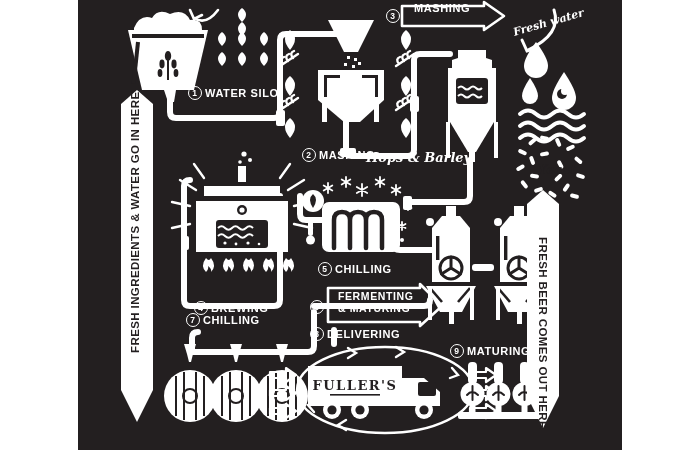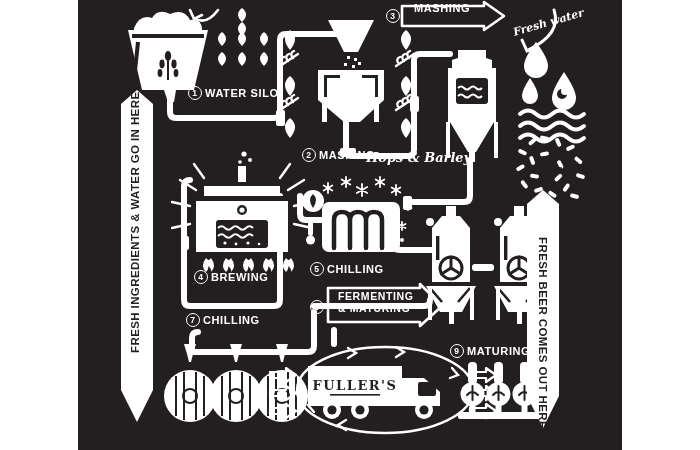--- a/index.html
+++ b/index.html
@@ -263,21 +263,21 @@
 
       <g fill="#fff">
         <path d="M36 110 q-6 8 0 14 q3-3 2-6 q4 3 3 6 q6-6 0-14 q-2 4-5 0 Z"></path>
         <path d="M56 110 q-6 8 0 14 q3-3 2-6 q4 3 3 6 q6-6 0-14 q-2 4-5 0 Z"></path>
         <path d="M76 110 q-6 8 0 14 q3-3 2-6 q4 3 3 6 q6-6 0-14 q-2 4-5 0 Z"></path>
         <path d="M96 110 q-6 8 0 14 q3-3 2-6 q4 3 3 6 q6-6 0-14 q-2 4-5 0 Z"></path>
         <path d="M116 110 q-6 8 0 14 q3-3 2-6 q4 3 3 6 q6-6 0-14 q-2 4-5 0 Z"></path>
       </g>
     </svg>
 
-    <div class="lbl step-lbl" style="left:116px;top:270px">
+    <div class="lbl step-lbl" style="left:116px;top:301px">
       <span class="num">4</span><span>BREWING</span>
     </div>
 
     <svg style="position:absolute;left:222px;top:188px" width="26" height="26">
       <circle cx="13" cy="13" r="11" fill="#fff"></circle>
       <path d="M13 6 Q19 11 13 20 Q7 11 13 6 Z" fill="#231f20"></path>
     </svg>
 
     <svg style="position:absolute;left:226px;top:178px" width="120" height="106">
 
@@ -317,21 +317,21 @@
       <g fill="#fff">
           <rect x="4" y="40" width="5" height="18" rx="2.5"></rect>
           <circle cx="6.5" cy="62" r="4.5"></circle>
         </g>
       <g fill="#fff">
           <circle cx="84" cy="66" r="2.4"></circle>
           <circle cx="98" cy="62" r="2"></circle>
         </g>
     </svg>
 
-    <div class="lbl step-lbl" style="left:232px;top:262px">
+    <div class="lbl step-lbl" style="left:240px;top:262px">
       <span class="num">5</span><span>CHILLING</span>
     </div>
 
     <svg style="position:absolute;left:248px;top:284px" width="118" height="44">
       <path d="M2 4 L94 4 L94 0 L116 22 L94 42 L94 38 L2 38 Z" fill="none" stroke="#fff" stroke-width="2.6" stroke-linejoin="round"></path>
     </svg>
     <div class="lbl step-lbl" style="left:232px;top:300px">
       <span class="num">6</span>
     </div>
     <div class="lbl step-lbl" style="left:260px;top:291px;font-size:10.5px;line-height:11.5px;">
@@ -401,20 +401,23 @@
         </g>
         <circle cx="72" cy="52" r="7" fill="none" stroke="#231f20" stroke-width="2"></circle>
         <circle cx="118" cy="52" r="26" fill="#fff"></circle>
         <g stroke="#231f20" stroke-width="2" fill="none">
           <path d="M104 32 L104 72 M112 28 L112 76 M124 28 L124 76 M132 32 L132 72"></path>
         </g>
         <circle cx="118" cy="52" r="7" fill="none" stroke="#231f20" stroke-width="2"></circle>
       </g>
     </svg>
 
+    <div class="lbl step-lbl" style="left:232px;top:327px">
+      <span class="num">8</span><span>DELIVERING</span>
+    </div>
 
     <svg style="position:absolute;left:214px;top:342px" width="186" height="96">
       <g fill="none" stroke="#fff" stroke-width="2.4" stroke-linecap="round">
         <ellipse cx="93" cy="48" rx="88" ry="43"></ellipse>
         <path d="M56 6 L64 11 L56 16"></path>
         <path d="M104 5 L112 10 L104 15"></path>
         <path d="M160 26 L166 33 L158 36"></path>
         <path d="M54 88 L46 83 L54 78"></path>
         <path d="M22 70 L16 63 L24 60"></path>
       </g>

